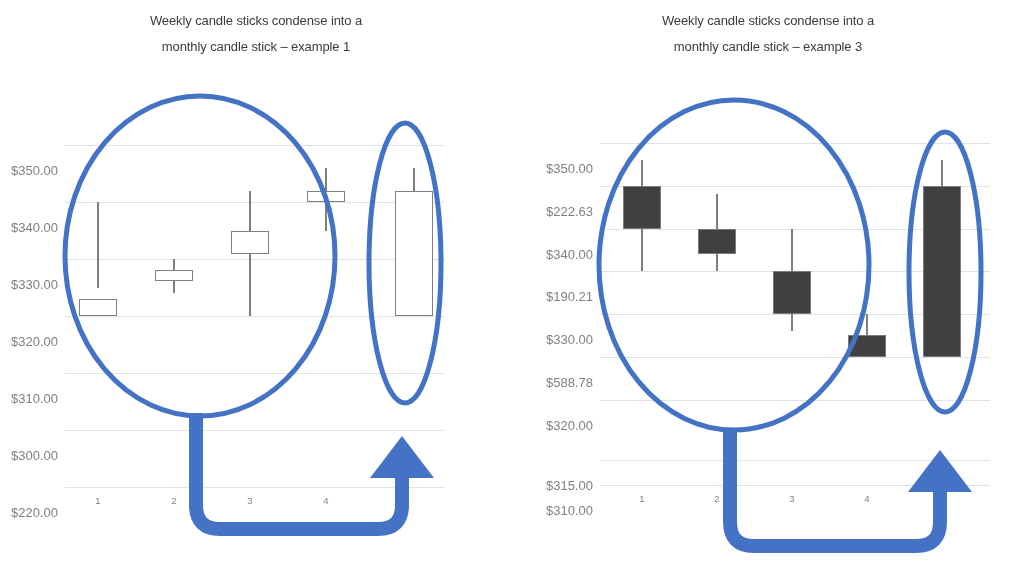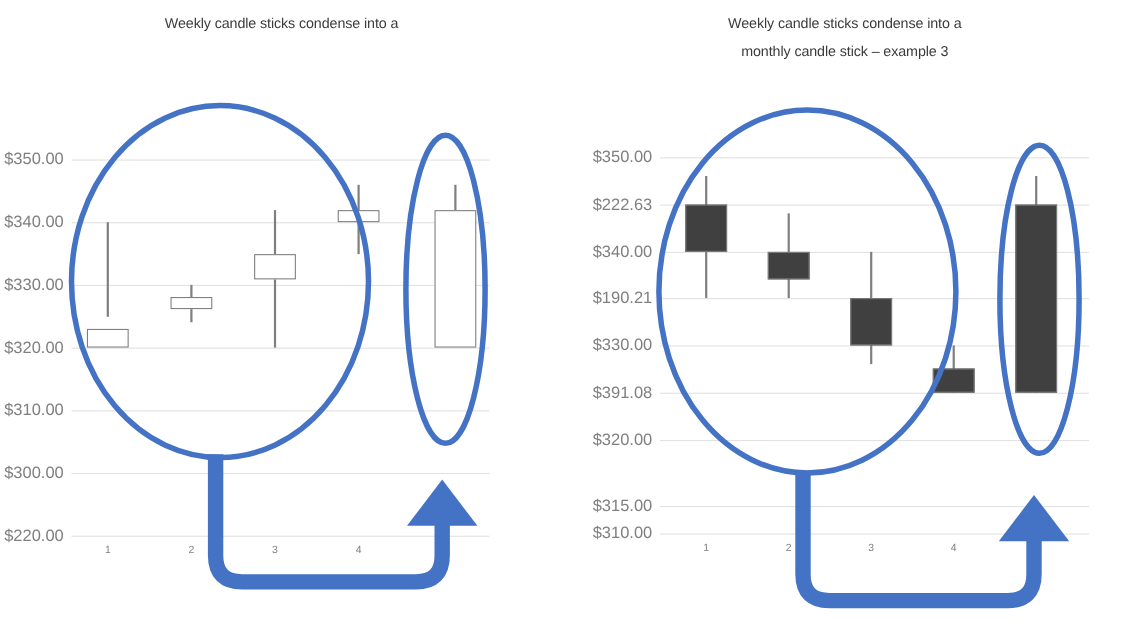--- a/index.html
+++ b/index.html
@@ -52,24 +52,25 @@
     height: 1px;
     background: #e2e2e2;
     left: 0;
     right: 0;
   }
   .ytick {
     position: absolute;
     right: 100%;
     margin-right: 7px;
     transform: translateY(-50%);
-    font-size: 15px;
+    font-size: 13px;
     color: #808080;
     white-space: nowrap;
     text-align: left;
+    margin-top: 25px;
   }
   .xtick {
     position: absolute;
     transform: translateX(-50%);
     font-size: 9.5px;
     color: #808080;
     white-space: nowrap;
   }
 
   .candle { position: absolute; }
@@ -101,20 +102,21 @@
 </style>
 </head>
 <body>
 
 <div class="canvas">
 
   <div class="panel panel-left">
 
     <div class="chart-title">
       <div>Weekly candle sticks condense into a</div>
+      <div>monthly candle stick – example 1</div>
     </div>
 
     <div class="plot" style="left:65px; top:145px; width:380px; height:342px;">
 
       <div class="gridline" style="top:0px;">
         <span class="ytick">$350.00</span>
       </div>
       <div class="gridline" style="top:57px;">
         <span class="ytick">$340.00</span>
       </div>
@@ -191,21 +193,21 @@
       <div class="gridline" style="top:85.5px;">
         <span class="ytick">$340.00</span>
       </div>
       <div class="gridline" style="top:128.25px;">
         <span class="ytick">$190.21</span>
       </div>
       <div class="gridline" style="top:171px;">
         <span class="ytick">$330.00</span>
       </div>
       <div class="gridline" style="top:213.75px;">
-        <span class="ytick">$391.08</span>
+        <span class="ytick">$588.78</span>
       </div>
       <div class="gridline" style="top:256.5px;">
         <span class="ytick">$320.00</span>
       </div>
       <div class="gridline" style="top:317px;">
         <span class="ytick">$315.00</span>
       </div>
       <div class="gridline" style="top:342px;">
         <span class="ytick">$310.00</span>
       </div>

